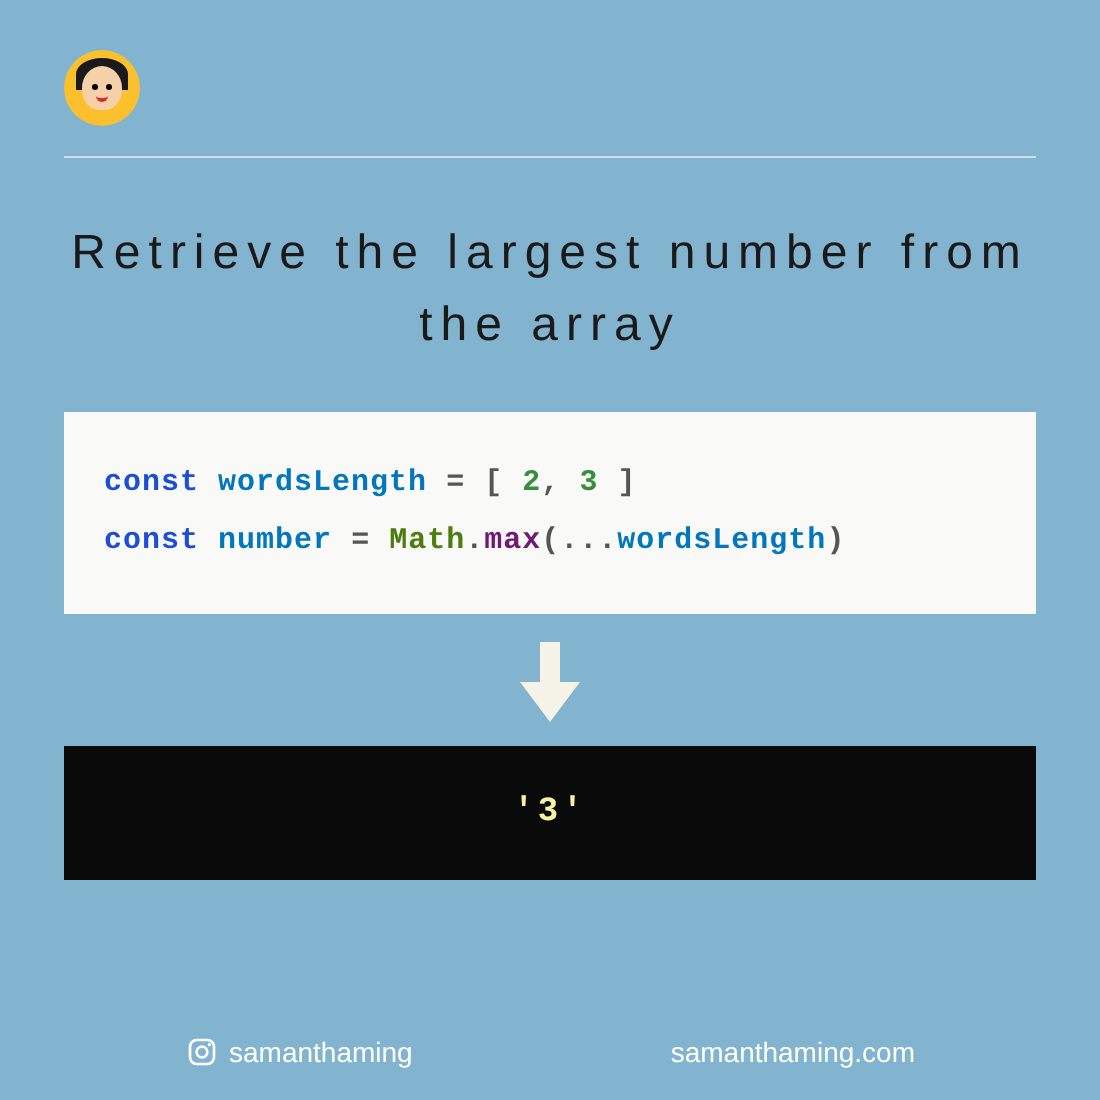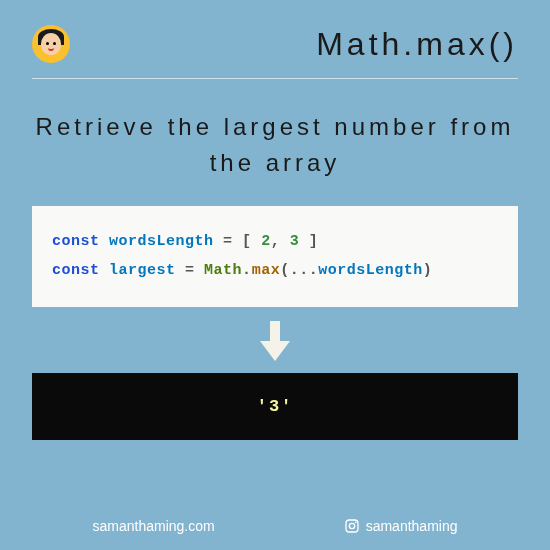--- a/index.html
+++ b/index.html
@@ -96,21 +96,21 @@
       font-weight: bold;
       line-height: 1.9;
       letter-spacing: 0.5px;
     }
     .kw { color: #1d4ed8; }
     .var1 { color: #0277bd; margin-top: 32px; }
     .op { color: #555; }
     .bracket { color: #555; }
     .num { color: #388e3c; }
     .cls { color: #4d7c0f; }
-    .method { color: #a16207; }
+    .method { color: #701a75; }
     .arrow-down {
       display: flex;
       justify-content: center;
       padding: 14px 0 10px 0;
     }
     .arrow-svg {
       width: 34px;
       height: 42px;
     }
     .output {
@@ -152,58 +152,57 @@
 
 <div class="header">
   <div class="avatar">
     <div class="avatar-hair"></div>
     <div class="avatar-face">
       <div class="avatar-eye left"></div>
       <div class="avatar-eye right"></div>
       <div class="avatar-mouth"></div>
     </div>
   </div>
-  <div class="title">Math.max()</div>
 </div>
 
 <hr class="divider">
 
 <div class="subtitle">Retrieve the largest number from the array</div>
 
 <div class="code-block">
   <div>
     <span class="kw">const</span>
     <span class="var1">wordsLength</span>
     <span class="op">=</span>
     <span class="bracket">[</span>
     <span class="num">2</span><span class="op">,</span>
     <span class="num">3</span>
     <span class="bracket">]</span>
   </div>
   <div>
     <span class="kw">const</span>
-    <span class="var1">largest</span>
+    <span class="var1">number</span>
     <span class="op">=</span>
     <span class="cls">Math</span><span class="op">.</span><span class="method">max</span><span class="bracket">(</span><span class="op">...</span><span class="var1">wordsLength</span><span class="bracket">)</span>
   </div>
 </div>
 
 <div class="arrow-down">
   <svg class="arrow-svg" viewBox="0 0 34 42">
     <path d="M 12 0 L 22 0 L 22 20 L 32 20 L 17 40 L 2 20 L 12 20 Z" fill="#f5f3e8"></path>
   </svg>
 </div>
 
 <div class="output">'3'</div>
 
 <div class="footer">
-  <div class="footer-item">
-    <span>samanthaming.com</span>
-  </div>
   <div class="footer-item">
     <svg class="social-icon" viewBox="0 0 24 24">
         <rect x="3" y="3" width="18" height="18" rx="5" fill="none" stroke="#fff" stroke-width="2"></rect>
         <circle cx="12" cy="12" r="4" fill="none" stroke="#fff" stroke-width="2"></circle>
         <circle cx="17.5" cy="6.5" r="1.2" fill="#fff"></circle>
       </svg>
     <span>samanthaming</span>
   </div>
+  <div class="footer-item">
+    <span>samanthaming.com</span>
+  </div>
 </div>
 
 </body></html>

